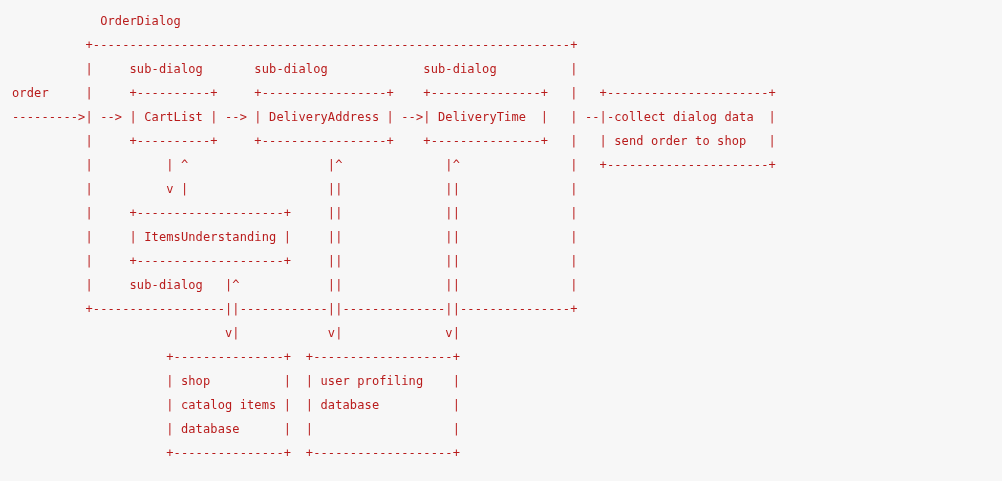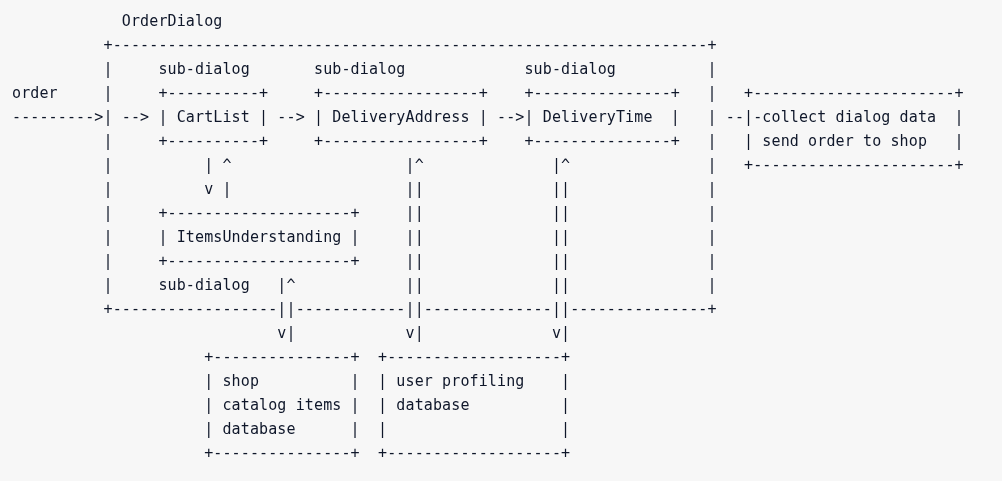--- a/index.html
+++ b/index.html
@@ -19,24 +19,24 @@
     width: 1002px;
     height: 481px;
     background: #f7f7f7;
   }
   pre#ascii-art {
     position: absolute;
     left: 12px;
     top: 9px;
     margin: 0;
     padding: 0;
-    color: #0f172a;
+    color: #b91c1c;
     background: transparent;
     font-family: "DejaVu Sans Mono", "Liberation Mono", monospace;
-    font-size: 15px;
+    font-size: 12px;
     line-height: 24px;
     letter-spacing: 0.12px;
     white-space: pre;
     -webkit-font-smoothing: antialiased;
   }
 </style>
 </head>
 <body>
 
 <div id="diagram-canvas">

